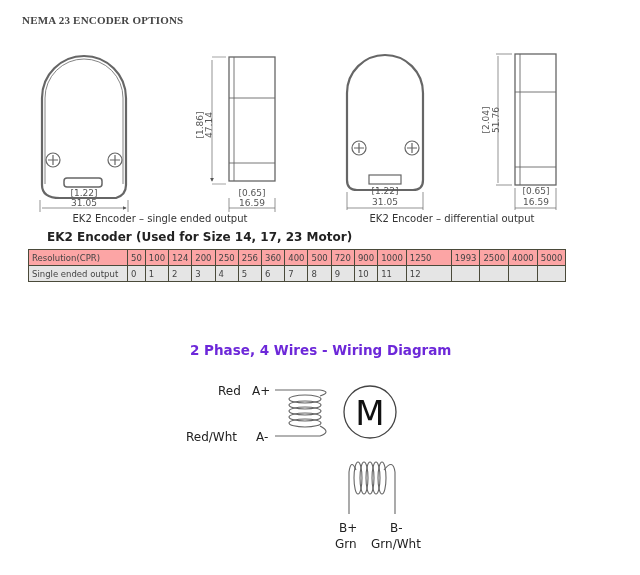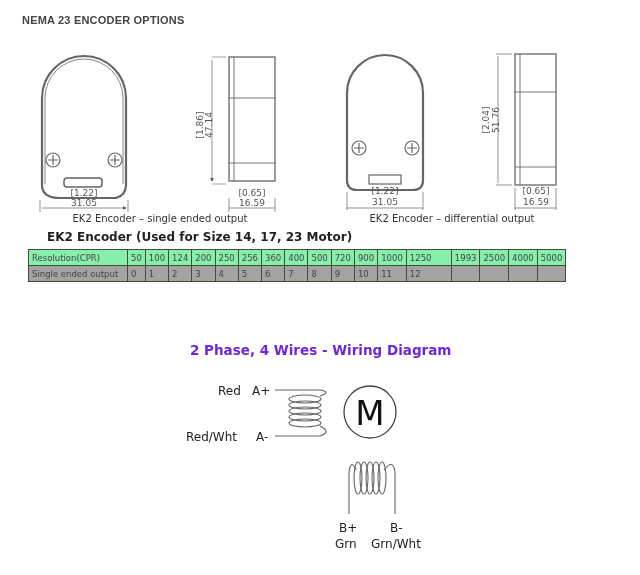--- a/index.html
+++ b/index.html
@@ -1,25 +1,25 @@
 <!DOCTYPE html>
 <html><head>
 <meta charset="utf-8">
 <style>
   html, body { margin:0; padding:0; background:#ffffff; }
   body { width:640px; height:575px; position:relative; overflow:hidden; font-family:"DejaVu Sans", sans-serif; color:#333; }
-  .title { position:absolute; left:22px; top:14px; font-family:Liberation Sans, sans-serif; font-weight:bold; font-size:11px; color:#444; letter-spacing:0.2px; }
+  .title { position:absolute; left:22px; top:14px; font-family:Liberation Serif, serif; font-weight:bold; font-size:11px; color:#444; letter-spacing:0.2px; }
   svg { position:absolute; left:0; top:0; }
   .dim { font-family:"DejaVu Sans", sans-serif; font-size:9px; fill:#555; }
   .cap { font-family:"DejaVu Sans", sans-serif; font-size:10px; fill:#333; }
   .tbl-title { position:absolute; left:47px; top:230px; font-family:"DejaVu Sans", sans-serif; font-size:12px; font-weight:bold; color:#222; }
   table.enc { position:absolute; left:28px; top:249px; border-collapse:collapse; font-family:"DejaVu Sans", sans-serif; font-size:8.5px; color:#444; }
   table.enc td { border:1.5px solid #4a4a3a; height:15px; padding:0 3px; white-space:nowrap; }
-  table.enc tr.hdr td, table.enc tr.diff td { background:#86efac; }
-  table.enc tr.single td { background:#a3a3a3; }
+  table.enc tr.hdr td, table.enc tr.diff td { background:#fca5a5; }
+  table.enc tr.single td { background:#e5e5e5; }
   .wire-title { position:absolute; left:190px; top:342px; font-family:"DejaVu Sans", sans-serif; font-weight:bold; font-size:13.5px; color:#6d28d9; }
   .lbl { font-family:"DejaVu Sans", sans-serif; font-size:12px; fill:#222; }
 </style>
 </head>
 <body>
 
 <div class="title">NEMA 23 ENCODER OPTIONS</div>
 
 <svg width="640" height="230">
   <defs>

